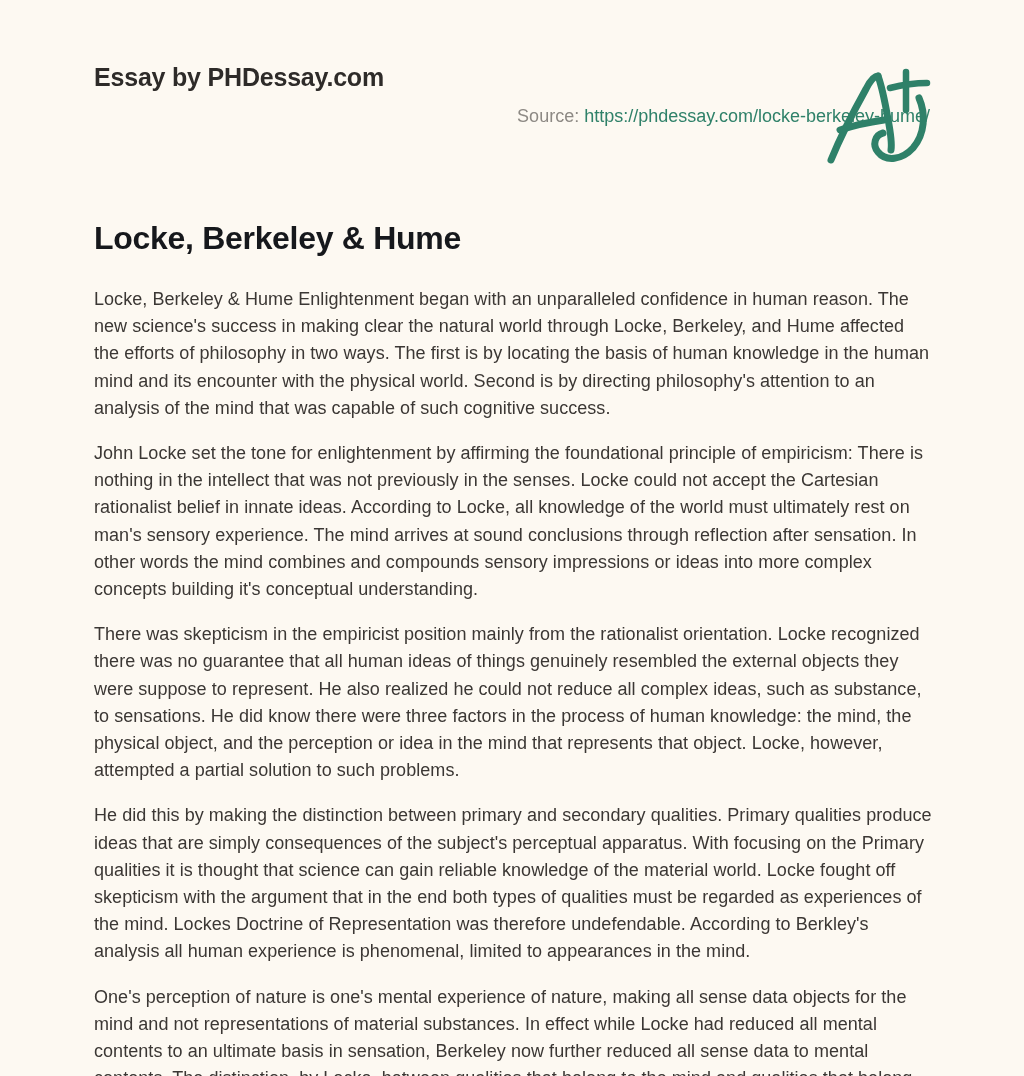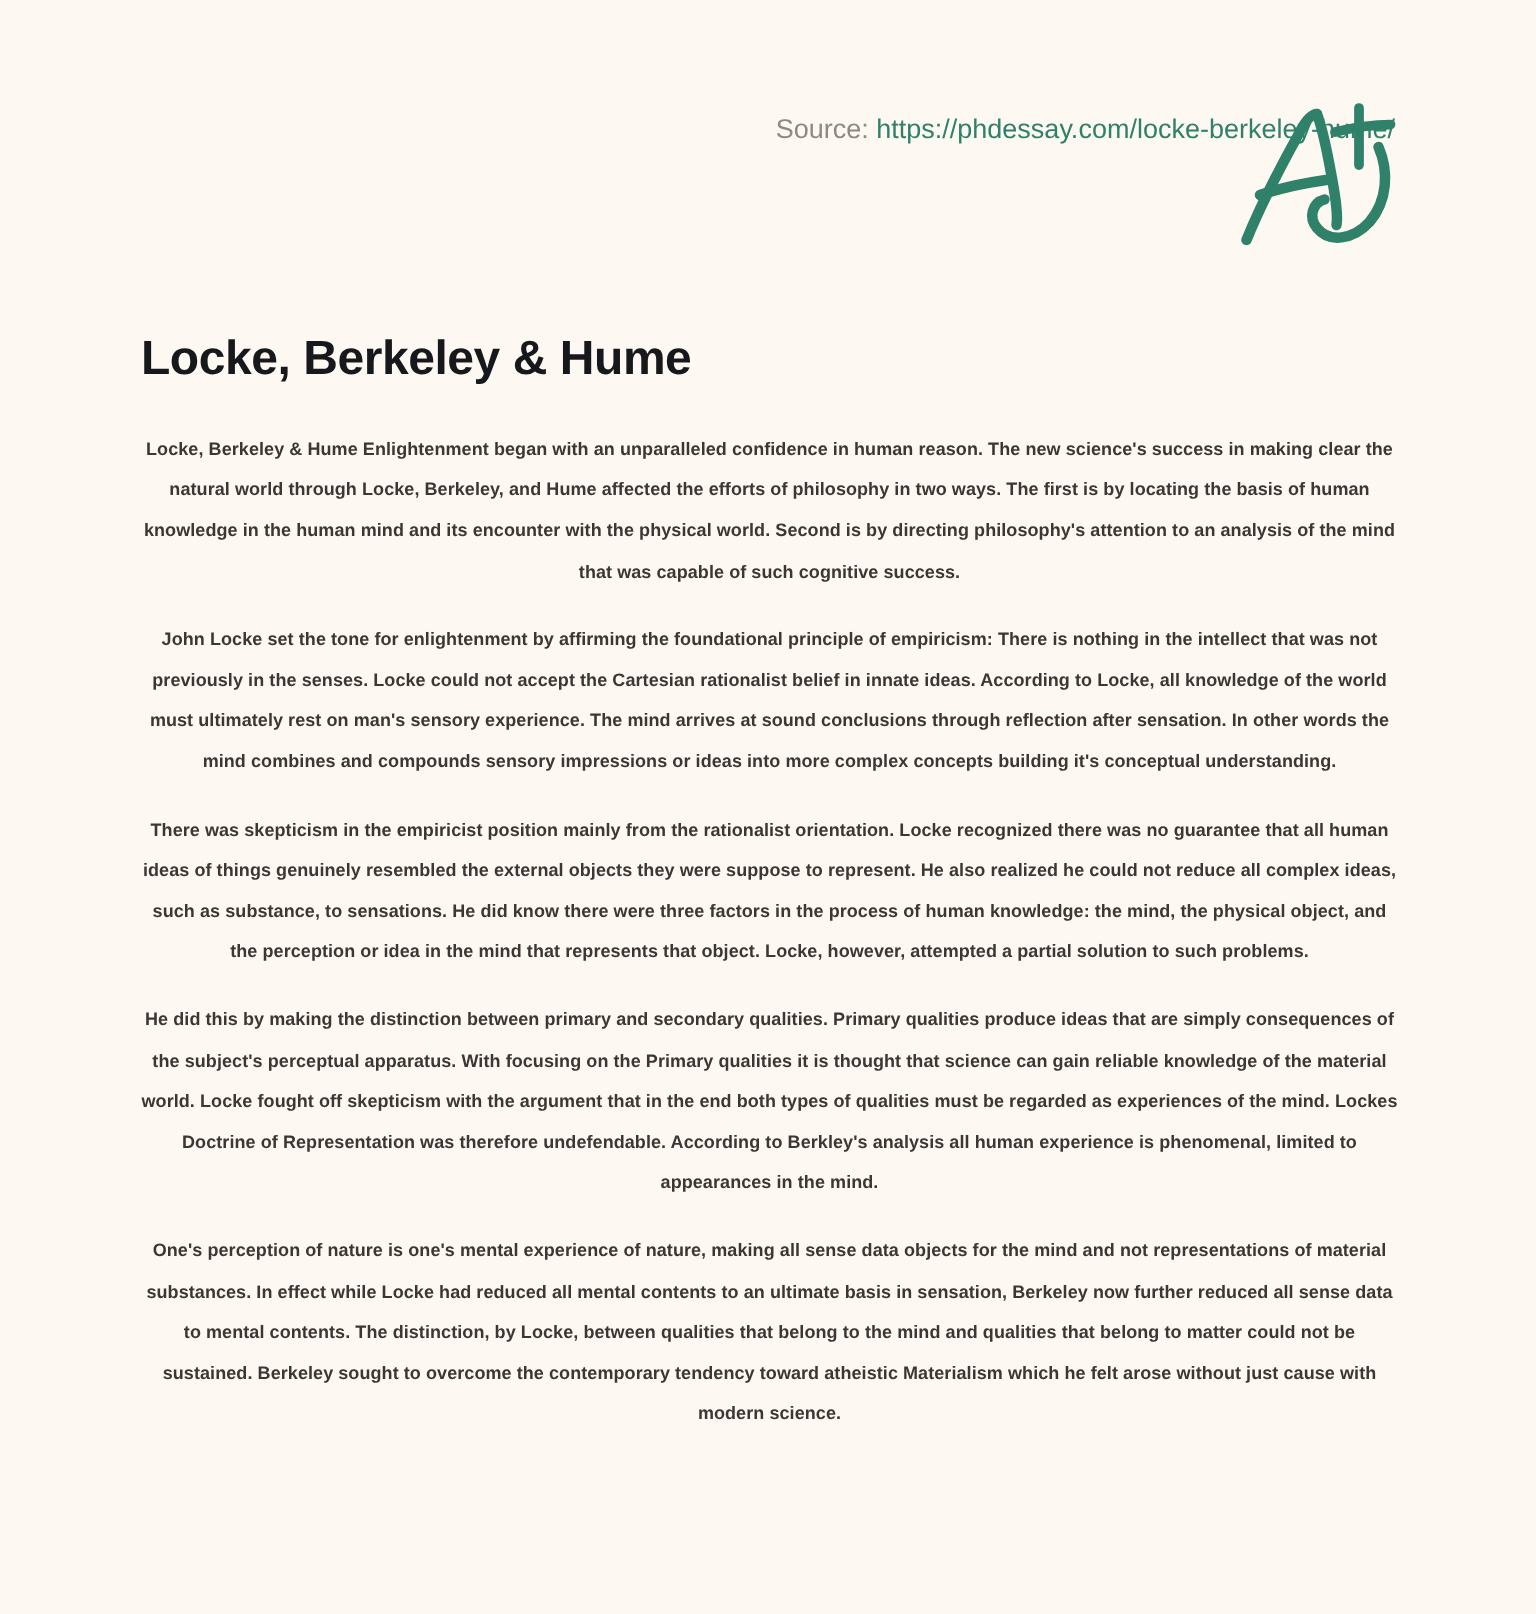--- a/index.html
+++ b/index.html
@@ -83,37 +83,37 @@
     font-size: 32px;
     font-weight: bold;
     color: #16181c;
     letter-spacing: -0.3px;
     line-height: 1.25;
     margin: 0 0 28px 0;
   }
 
   .body-paragraphs p {
     margin: 0 0 18px 0;
-    font-size: 12px;
+    font-size: 18px;
     line-height: 27.2px;
     color: #3b3734;
-    text-align: center;
+    text-align: left;
     letter-spacing: 0.05px;
-    font-weight: bold;
   }
   .body-paragraphs p:last-child {
     margin-bottom: 0;
   }
 </style>
 </head>
 <body>
 
 <div class="page">
 
   <div class="header">
+    <div class="brand-title">Essay by PHDessay.com</div>
     <div class="source-line">
       <span class="source-label">Source:</span>
       <a class="source-url" href="#">https://phdessay.com/locke-berkeley-hume/</a>
     </div>
   </div>
 
   <div class="logo">
     <svg viewBox="0 0 124 108" xmlns="http://www.w3.org/2000/svg">
       <g fill="none" stroke="#2f8169" stroke-linecap="round" stroke-linejoin="round">
 

